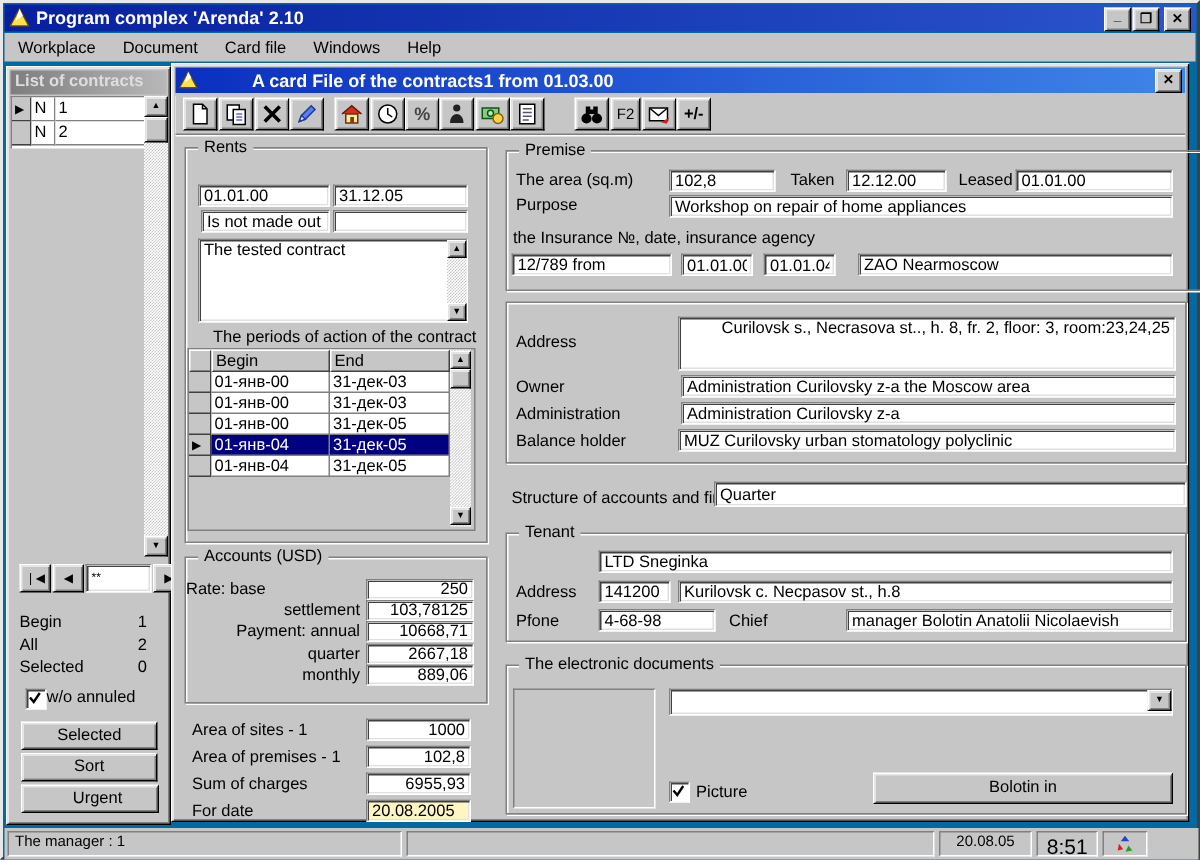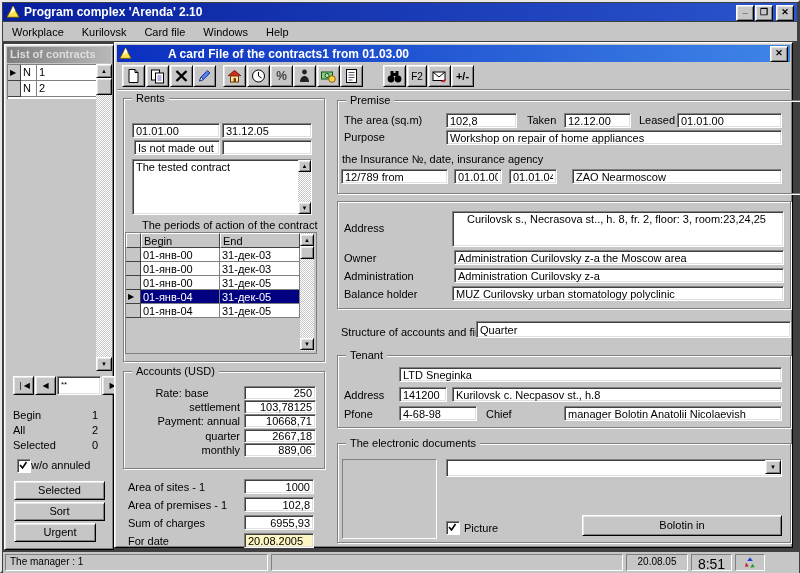--- a/index.html
+++ b/index.html
@@ -1,18 +1,18 @@
 <!DOCTYPE html>
 <html><head>
 <meta charset="utf-8">
 <style>
   html,body{margin:0;padding:0;width:800px;height:573px;overflow:hidden;
     font-family:"Liberation Sans",sans-serif;font-size:11px;background:#c6c6c6;}
   .abs{position:absolute;}
-  .win{position:absolute;left:0;top:0;width:800px;height:573px;background:#404040;
+  .win{position:absolute;left:0;top:0;width:800px;height:573px;background:#0369a1;
     border:2px solid;border-color:#e8e8e8 #404040 #404040 #e8e8e8;box-sizing:border-box;}
   .titlebar{left:1px;top:1px;width:794px;height:18px;
     background:linear-gradient(90deg,#071f9e,#2b55cd);color:#fff;font-weight:bold;
     display:flex;align-items:center;padding-left:3px;box-sizing:border-box;}
   .titlebar .title{margin-left:4px;font-size:12px;white-space:nowrap;}
   .tbtn{width:16px;height:14px;background:#c6c6c6;border:1px solid;border-color:#fff #000 #000 #fff;
     box-shadow:inset 1px 1px 0 #e6e6e6, inset -1px -1px 0 #808080;
     font-size:9px;font-weight:bold;color:#000;text-align:center;line-height:12px;}
   .menubar{left:1px;top:20px;width:794px;height:19px;background:#c6c6c6;display:flex;align-items:center;}
   .menuitem{padding:2px 9px;color:#000;}
@@ -63,21 +63,21 @@
     <span class="title">Program complex 'Arenda' 2.10</span>
     <span style="position:absolute;right:3px;top:2px;display:flex;gap:1px;">
       <span class="tbtn" style="line-height:8px;">_</span>
       <span class="tbtn">❐</span>
       <span class="tbtn" style="margin-left:2px;">✕</span>
     </span>
   </div>
 
   <div class="abs menubar">
     <span class="menuitem">Workplace</span>
-    <span class="menuitem">Kurilovsk</span>
+    <span class="menuitem">Document</span>
     <span class="menuitem">Card file</span>
     <span class="menuitem">Windows</span>
     <span class="menuitem">Help</span>
   </div>
 
   <div class="abs raised" style="left:2px;top:42px;width:110px;height:506px;overflow:visible;">
     <div class="abs" style="left:2px;top:2px;width:104px;height:16px;background:linear-gradient(90deg,#7e7e7e,#b8b8b8);
                 color:#dedede;font-weight:bold;padding:1px 3px;box-sizing:border-box;white-space:nowrap;overflow:hidden;"><span>List of contracts</span></div>
 
     <div class="abs" style="left:2px;top:19px;width:89px;height:34px;background:#fff;border-top:1px solid #808080;border-left:1px solid #808080;">
@@ -113,21 +113,21 @@
 
     <span class="abs" style="left:12px;top:414px;width:12px;height:12px;background:#fff;border:1px solid;border-color:#808080 #fff #fff #808080;box-shadow:inset 1px 1px 0 #404040;">
       <svg width="10" height="10" viewBox="0 0 10 10" style="position:absolute;left:0;top:0;">
           <path d="M2 5l2.5 3L8.5 2" stroke="#000" stroke-width="1.6" fill="none"></path>
         </svg>
     </span>
     <span class="lbl" style="left:26px;top:414px;">w/o annuled</span>
 
     <span class="btn" style="left:9px;top:436px;width:91px;height:19px;line-height:17px;">Selected</span>
     <span class="btn" style="left:9px;top:457px;width:91px;height:19px;line-height:17px;">Sort</span>
-    <span class="btn" style="left:9px;top:478px;width:82px;height:19px;line-height:17px;padding-left:10px;">Urgent</span>
+    <span class="btn" style="left:9px;top:478px;width:92px;height:19px;line-height:17px;padding-left:10px;">Urgent</span>
   </div>
 
   <div class="abs raised" style="left:112px;top:40px;width:679px;height:506px;">
 
     <div class="abs" style="left:2px;top:2px;width:673px;height:17px;background:linear-gradient(90deg,#0b2fc0,#3f85e8);
                 color:#fff;font-weight:bold;display:flex;align-items:center;padding-left:2px;box-sizing:border-box;gap:32px;">
       <span style="display:inline-flex;">
         <svg width="13" height="13" viewBox="0 0 16 16">
             <path d="M8 1l7 13H1z" fill="#ffe14d" stroke="#6b5200"></path>
             <path d="M8 1l2.5 5L5 10z" fill="#fff"></path>
@@ -272,21 +272,21 @@
         <div class="abs track" style="left:174px;top:0;width:14px;height:118px;">
           <span class="arrbtn" style="left:0;top:1px;width:14px;height:12px;line-height:11px;">▲</span>
           <span class="abs raised" style="left:0;top:13px;width:14px;height:13px;"></span>
           <span class="arrbtn" style="left:0;top:105px;width:14px;height:12px;line-height:11px;">▼</span>
         </div>
       </div>
     </div>
 
     <div class="groupbox" style="left:8px;top:328px;width:202px;height:98px;">
       <span class="legend">Accounts (USD)</span>
-      <span class="lbl" style="left:0;top:15px;width:116px;text-align:center;">Rate: base</span>
+      <span class="lbl" style="left:0;top:15px;width:116px;text-align:left;">Rate: base</span>
       <input class="field num" readonly="" style="left: 120px; top: 14px; width: 72px; height: 14px;" value="250">
       <span class="lbl" style="left:0;top:29px;width:116px;text-align:right;">settlement</span>
       <input class="field num" readonly="" style="left: 120px; top: 28px; width: 72px; height: 14px;" value="103,78125">
       <span class="lbl" style="left:0;top:43px;width:116px;text-align:right;">Payment: annual</span>
       <input class="field num" readonly="" style="left: 120px; top: 42px; width: 72px; height: 14px;" value="10668,71">
       <span class="lbl" style="left:0;top:58px;width:116px;text-align:right;">quarter</span>
       <input class="field num" readonly="" style="left: 120px; top: 57px; width: 72px; height: 14px;" value="2667,18">
       <span class="lbl" style="left:0;top:72px;width:116px;text-align:right;">monthly</span>
       <input class="field num" readonly="" style="left: 120px; top: 71px; width: 72px; height: 14px;" value="889,06">
     </div>
@@ -312,21 +312,21 @@
       <input class="field" readonly="" style="left: 108px; top: 29px; width: 336px; height: 15px;" value="Workshop on repair of home appliances">
       <span class="lbl" style="left:4px;top:52px;">the Insurance №, date, insurance agency</span>
       <input class="field" readonly="" style="left: 3px; top: 68px; width: 107px; height: 15px;" value="12/789 from">
       <input class="field" readonly="" style="left: 116px; top: 68px; width: 48px; height: 15px;" value="01.01.00">
       <input class="field" readonly="" style="left: 171px; top: 68px; width: 48px; height: 15px;" value="01.01.04">
       <input class="field" readonly="" style="left: 234px; top: 68px; width: 210px; height: 15px;" value="ZAO Nearmoscow">
     </div>
 
     <div class="groupbox" style="left:222px;top:158px;width:454px;height:108px;">
       <span class="lbl" style="left:6px;top:20px;">Address</span>
-      <div class="field" style="left:114px;top:9px;width:332px;height:36px;padding:1px 14px;"><span>Curilovsk s., Necrasova st.., h. 8, fr. 2, floor: 3, room:23,24,25</span></div>
+      <div class="field" style="left:114px;top:9px;width:332px;height:36px;padding:1px 3px;text-align:right;"><span>Curilovsk s., Necrasova st.., h. 8, fr. 2, floor: 3, room:23,24,25</span></div>
       <span class="lbl" style="left:6px;top:50px;">Owner</span>
       <input class="field" readonly="" style="left: 116px; top: 48px; width: 330px; height: 15px;" value="Administration Curilovsky z-a the Moscow area">
       <span class="lbl" style="left:6px;top:68px;">Administration</span>
       <input class="field" readonly="" style="left: 116px; top: 66px; width: 330px; height: 15px;" value="Administration Curilovsky z-a">
       <span class="lbl" style="left:6px;top:86px;">Balance holder</span>
       <input class="field" readonly="" style="left: 114px; top: 84px; width: 332px; height: 15px;" value="MUZ Curilovsky urban stomatology polyclinic">
     </div>
 
     <span class="lbl" style="left:226px;top:283px;width:135px;overflow:hidden;">Structure of accounts and fir</span>
     <input class="field" readonly="" style="left: 361px; top: 278px; width: 315px; height: 17px;" value="Quarter">

